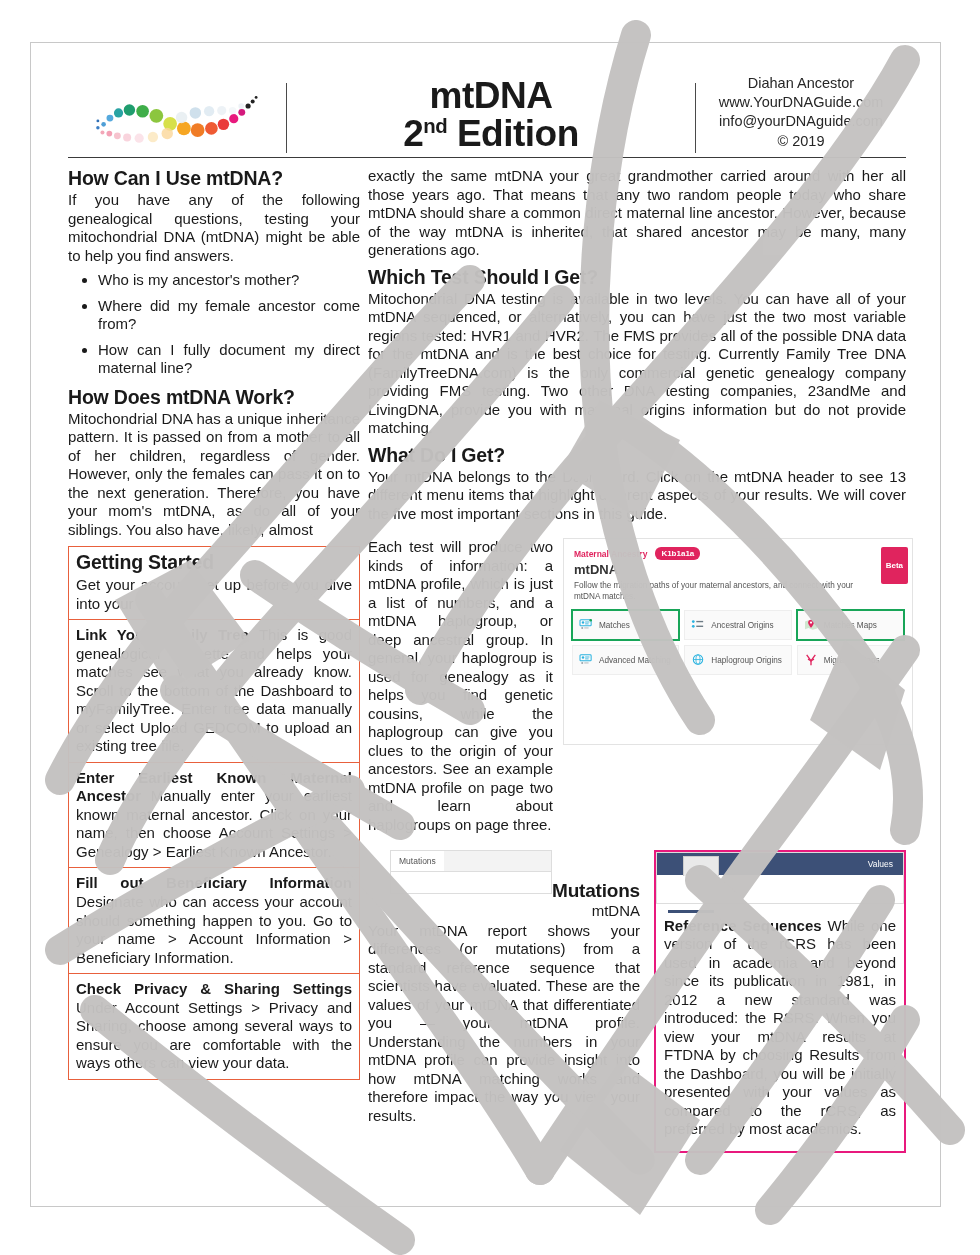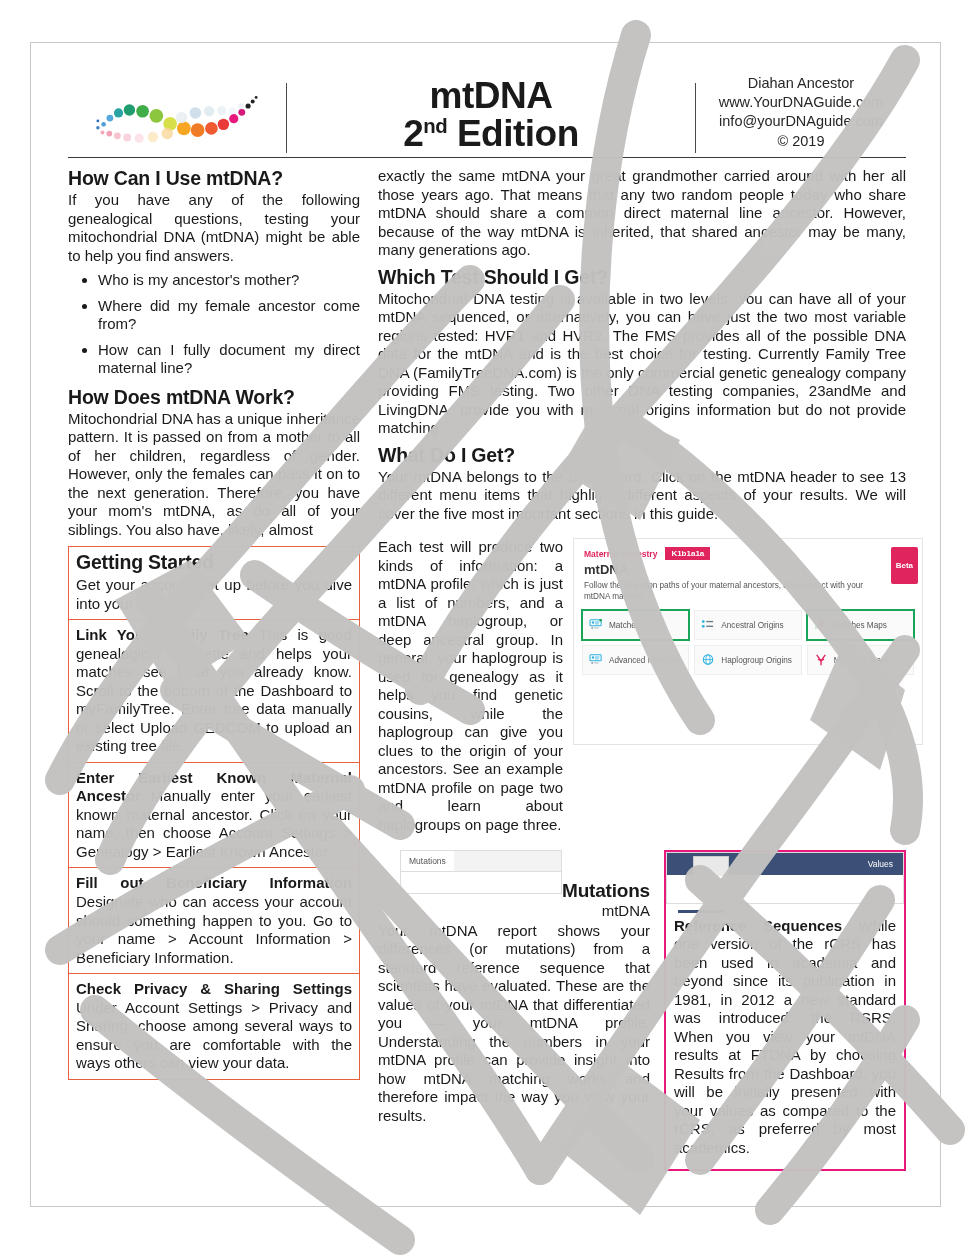--- a/index.html
+++ b/index.html
@@ -27,21 +27,21 @@
   .mh-contact{width:210px;flex:0 0 210px;text-align:center;font-size:14.5px;line-height:1.33;padding-bottom:4px;color:#262626;}
   .mh-rule{border-top:1.6px solid #3a3a3a;margin-top:2px;}
 
   
   .logo-wrap{width:172px;}
   .logo-word{font-size:15px;font-weight:bold;letter-spacing:.2px;text-align:center;margin-top:-4px;}
   .logo-word .big{font-size:25px;letter-spacing:-.5px;}
   .logo-word .sm{font-size:15px;}
 
   
-  .cols{display:flex;margin-top:9px;gap:18px;}
+  .cols{display:flex;margin-top:9px;gap:8px;}
   .col-left{width:292px;flex:0 0 292px;}
   .col-right{flex:1 1 auto;}
   h2.sec{font-size:19.5px;font-weight:bold;margin:0 0 1px 0;letter-spacing:-.2px;}
   p.body{font-size:15px;line-height:1.235;text-align:justify;margin:0 0 5px 0;}
   ul.qs{margin:6px 0 8px 0;padding-left:30px;}
   ul.qs li{font-size:15px;line-height:1.235;margin-bottom:7px;text-align:justify;}
   .bd{font-weight:bold;}
 
   
   .gs-box{border:1.6px solid #e8603c;padding:4px 7px 6px 7px;margin-top:7px;}
@@ -53,21 +53,21 @@
   .rc-p{font-size:15px;line-height:1.235;text-align:justify;margin:0 0 6px 0;}
   .rc-flow{position:relative;}
   .flow-text{font-size:15px;line-height:1.235;text-align:justify;}
 
   
   .shot{position:absolute;background:#fff;border:1px solid #e3e3e3;overflow:hidden;}
   #shot-dash{left:195px;top:0px;width:348px;height:205px;}
   .sd-head{padding:8px 10px 4px 10px;}
   .badge-row{display:flex;align-items:center;gap:8px;}
   .badge-ma{font-size:8.5px;font-weight:bold;color:#e0245e;}
-  .badge-hg{font-size:8px;font-weight:bold;color:#fff;background:#e0245e;padding:2px 6px;border-radius:0;}
+  .badge-hg{font-size:8px;font-weight:bold;color:#fff;background:#e0245e;padding:2px 6px;border-radius:6px;}
   .sd-title{font-size:13px;font-weight:bold;color:#333;margin-top:2px;}
   .sd-desc{font-size:8.2px;color:#555;line-height:1.35;margin-top:3px;width:300px;}
   .sd-grid{display:grid;grid-template-columns:1fr 1fr 1fr;gap:5px;padding:4px 8px;}
   .sd-cell{background:#fafafa;border:1px solid #eee;height:28px;display:flex;align-items:center;gap:6px;padding:0 6px;font-size:8.2px;color:#555;}
   .grn-out{outline:2px solid #18a558;outline-offset:-1px;}
   .ic{width:14px;height:12px;flex:0 0 14px;}
   .badge-top-right{position:absolute;right:4px;top:8px;font-size:8px;font-weight:bold;color:#fff;background:#e0245e;padding:14px 5px;border-radius:2px;}
 
   
   #shot-mut{left:22px;top:0px;width:160px;height:42px;background:#fff;border:1px solid #ddd;}

